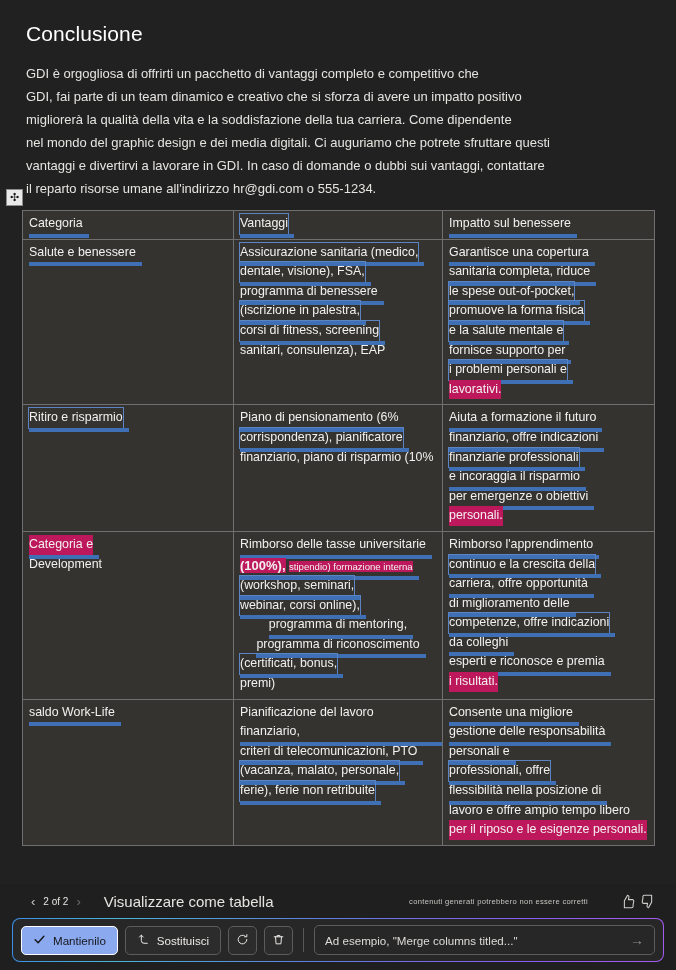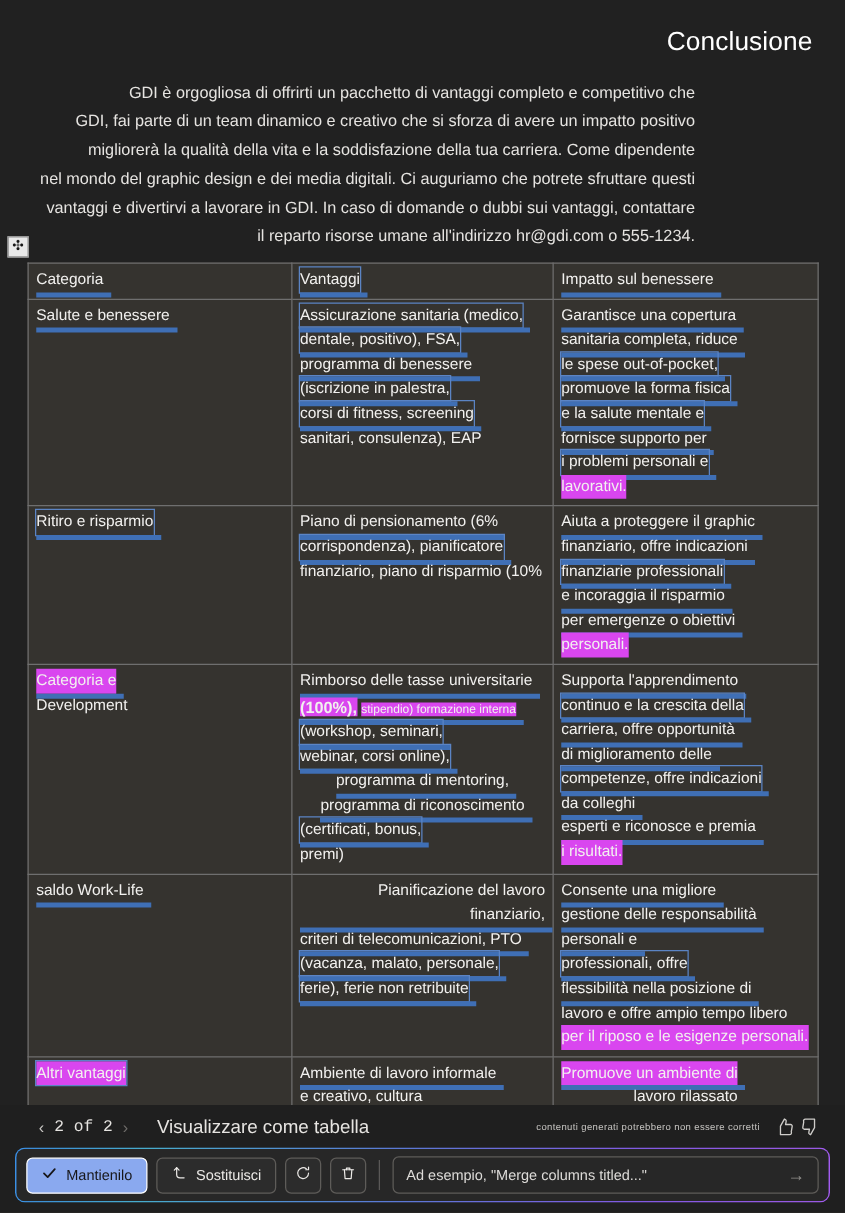--- a/index.html
+++ b/index.html
@@ -9,21 +9,21 @@
     font-family:"Liberation Sans","DejaVu Sans",sans-serif;
     color:#e8e6e3;
     overflow:hidden;
     position:relative;
   }
   .doc{
     position:absolute;left:0;top:0;width:676px;height:884px;
     background:#212121;
     overflow:hidden;
   }
-  .doc-inner{padding:14px 26px 0 26px;text-align:right;}
+  .doc-inner{padding:14px 26px 0 26px;}
   h1.title{
     font-size:21px;font-weight:400;color:#ffffff;
     margin:8px 0 16px 0;letter-spacing:.1px;
   }
   .para{
     font-size:13px;line-height:23px;color:#e6e4e1;
     margin:0 0 6px 0;max-width:530px;
   }
   .para span{display:block;}
 
@@ -46,21 +46,21 @@
     font-size:12.4px;
     line-height:19.6px;
     color:#f2f1ef;
   }
   col.c1{width:211px;}
   col.c2{width:209px;}
   col.c3{width:212px;}
   .ln{display:block;position:relative;width:fit-content;max-width:100%;}
   
   .hl{
-    background:#d946ef;
+    background:#be185d;
     box-shadow:0 0 0 0 transparent;
   }
   .hl-u::after{
     content:"";position:absolute;left:0;right:-6px;bottom:-4px;height:4px;
     background:#3f6fb5;
   }
   .hl-box{
     outline:1px solid #5b84c4;
   }
   .small{font-size:9.6px;line-height:15px;}
@@ -72,24 +72,24 @@
     position:absolute;left:0;bottom:0;width:676px;height:86px;
     background:#1f1f1f;
   }
   .statusrow{
     display:flex;align-items:center;height:34px;padding:0 18px 0 30px;
     font-size:11.5px;color:#d8d6d3;
   }
   .pager{display:flex;align-items:center;gap:7px;}
   .chev{font-size:13px;color:#c9c7c4;padding:0 1px;}
   .chev.dim{color:#6e6c69;}
-  .pagetxt{font-size:13px;color:#e6e4e1;font-family:Liberation Mono, monospace;}
+  .pagetxt{font-size:10px;color:#e6e4e1;}
   .viewas{margin-left:22px;font-size:15px;color:#e6e4e1;}
   .spacer{flex:1;}
-  .disclaimer{font-size:7.6px;color:#c6c4c1;letter-spacing:.3px;margin-right:8px;}
+  .disclaimer{font-size:7.6px;color:#c6c4c1;letter-spacing:.3px;margin-right:28px;}
   .tdicon{width:19px;height:19px;color:#cfcdca;display:inline-flex;align-items:center;justify-content:center;margin-left:2px;}
   .tdicon svg{width:15px;height:15px;}
 
   .actionbar{
     position:relative;margin:0 12px;height:42px;border-radius:8px;
     background:#272727;
     border:1.6px solid transparent;
     background-image:linear-gradient(#272727,#272727),linear-gradient(100deg,#3a8ee6 0%,#49b5d8 16%,#5d7fe0 46%,#8a5cf0 78%,#a35cf0 100%);
     background-origin:border-box;background-clip:padding-box,border-box;
     display:flex;align-items:center;padding:0 8px;gap:7px;
@@ -151,21 +151,21 @@
           <span class="ln hl-u">Impatto sul benessere</span>
         </td>
       </tr>
 
       <tr>
         <td>
           <span class="ln hl-u">Salute e benessere</span>
         </td>
         <td>
           <span class="ln hl-u hl-box">Assicurazione sanitaria (medico,</span>
-          <span class="ln hl-u hl-box">dentale, positivo), FSA,</span>
+          <span class="ln hl-u hl-box">dentale, visione), FSA,</span>
           <span class="ln hl-u">programma di benessere</span>
           <span class="ln hl-u hl-box">(iscrizione in palestra,</span>
           <span class="ln hl-u hl-box">corsi di fitness, screening</span>
           <span class="ln">sanitari, consulenza), EAP</span>
         </td>
         <td>
           <span class="ln hl-u">Garantisce una copertura</span>
           <span class="ln hl-u">sanitaria completa, riduce</span>
           <span class="ln hl-u hl-box">le spese out-of-pocket,</span>
           <span class="ln hl-u hl-box">promuove la forma fisica</span>
@@ -179,21 +179,21 @@
       <tr>
         <td>
           <span class="ln hl-u hl-box">Ritiro e risparmio</span>
         </td>
         <td>
           <span class="ln hl-u">Piano di pensionamento (6%</span>
           <span class="ln hl-u hl-box">corrispondenza), pianificatore</span>
           <span class="ln">finanziario, piano di risparmio (10%</span>
         </td>
         <td>
-          <span class="ln hl-u">Aiuta a proteggere il graphic</span>
+          <span class="ln hl-u">Aiuta a formazione il futuro</span>
           <span class="ln hl-u">finanziario, offre indicazioni</span>
           <span class="ln hl-u hl-box">finanziarie professionali</span>
           <span class="ln hl-u">e incoraggia il risparmio</span>
           <span class="ln hl-u">per emergenze o obiettivi</span>
           <span class="ln hl">personali.</span>
         </td>
       </tr>
 
       <tr>
         <td>
@@ -204,21 +204,21 @@
           <span class="ln hl-u">Rimborso delle tasse universitarie</span>
           <span class="ln hl-u"><b class="big hl">(100%),</b> <i class="small hl" style="font-style:normal">stipendio) formazione interna</i></span>
           <span class="ln hl-u hl-box">(workshop, seminari,</span>
           <span class="ln hl-u hl-box">webinar, corsi online),</span>
           <span class="ln hl-u ctr">programma di mentoring,</span>
           <span class="ln hl-u ctr">programma di riconoscimento</span>
           <span class="ln hl-u hl-box">(certificati, bonus,</span>
           <span class="ln">premi)</span>
         </td>
         <td>
-          <span class="ln hl-u">Supporta l'apprendimento</span>
+          <span class="ln hl-u">Rimborso l'apprendimento</span>
           <span class="ln hl-u hl-box">continuo e la crescita della</span>
           <span class="ln hl-u">carriera, offre opportunità</span>
           <span class="ln hl-u">di miglioramento delle</span>
           <span class="ln hl-u hl-box">competenze, offre indicazioni</span>
           <span class="ln hl-u">da colleghi</span>
           <span class="ln hl-u">esperti e riconosce e premia</span>
           <span class="ln hl">i risultati.</span>
         </td>
       </tr>
 
@@ -236,35 +236,20 @@
           <span class="ln hl-u">Consente una migliore</span>
           <span class="ln hl-u">gestione delle responsabilità</span>
           <span class="ln hl-u">personali e</span>
           <span class="ln hl-u hl-box">professionali, offre</span>
           <span class="ln hl-u">flessibilità nella posizione di</span>
           <span class="ln hl-u">lavoro e offre ampio tempo libero</span>
           <span class="ln hl">per il riposo e le esigenze personali.</span>
         </td>
       </tr>
 
-      <tr>
-        <td>
-          <span class="ln hl hl-box">Altri vantaggi</span>
-        </td>
-        <td>
-          <span class="ln hl-u">Ambiente di lavoro informale</span>
-          <span class="ln hl-u">e creativo, cultura</span>
-
-        </td>
-        <td>
-          <span class="ln hl hl-u">Promuove un ambiente di</span>
-          <span class="ln hl-u ctr">lavoro rilassato</span>
-
-        </td>
-      </tr>
 
       </tbody>
     </table>
 
   </div>
 
  </div>
 </div>
 
 <div class="botbar">

